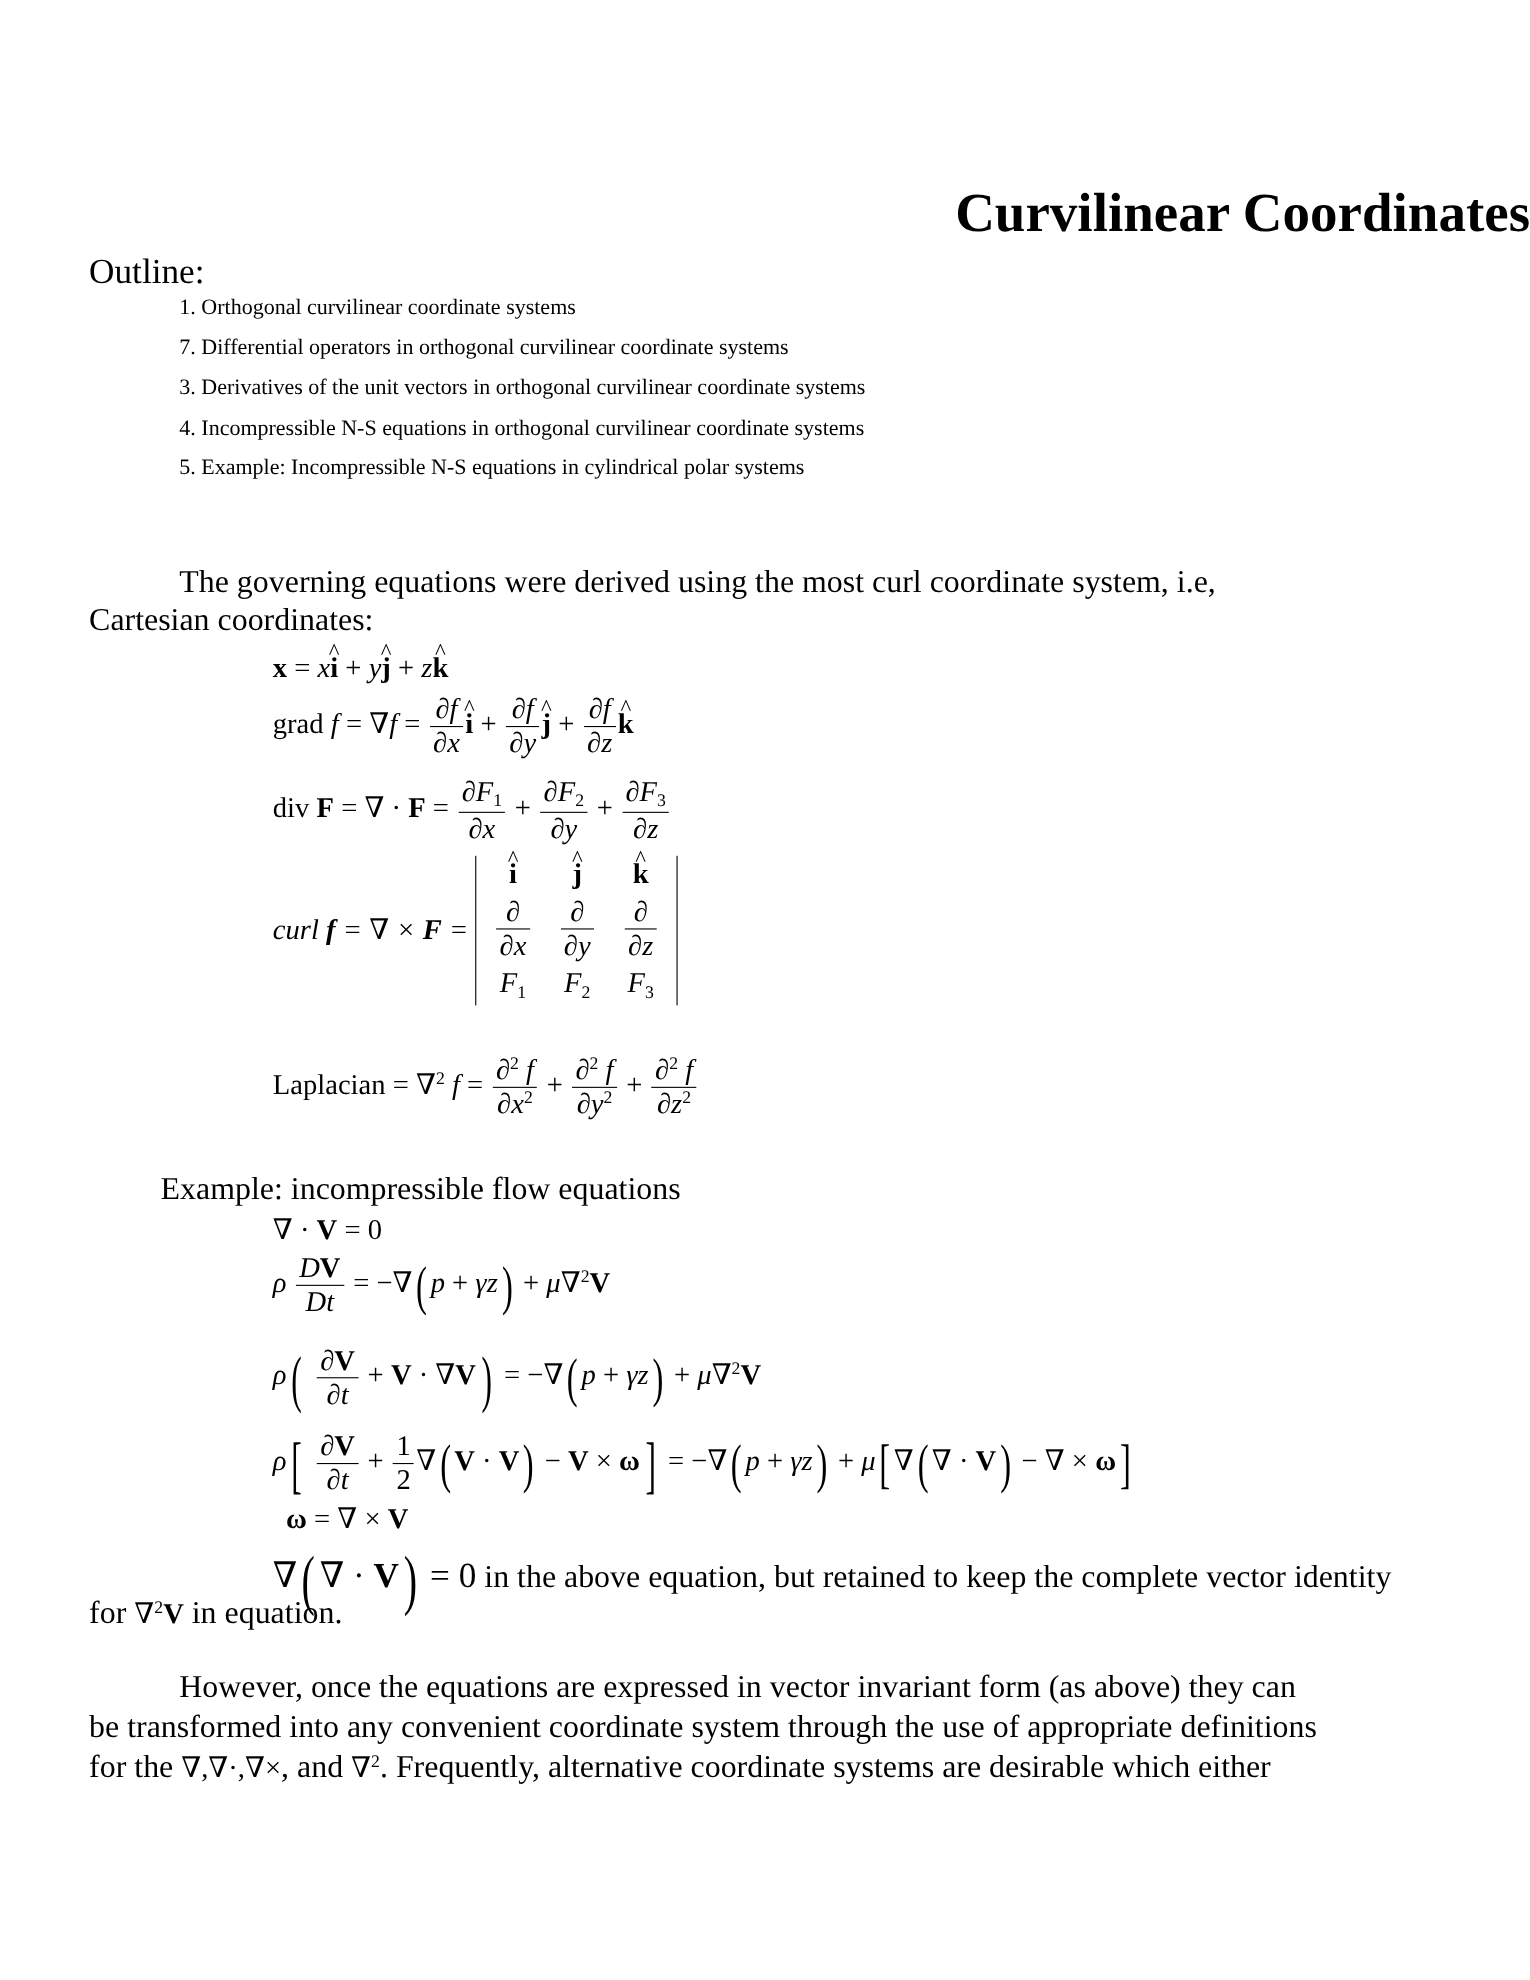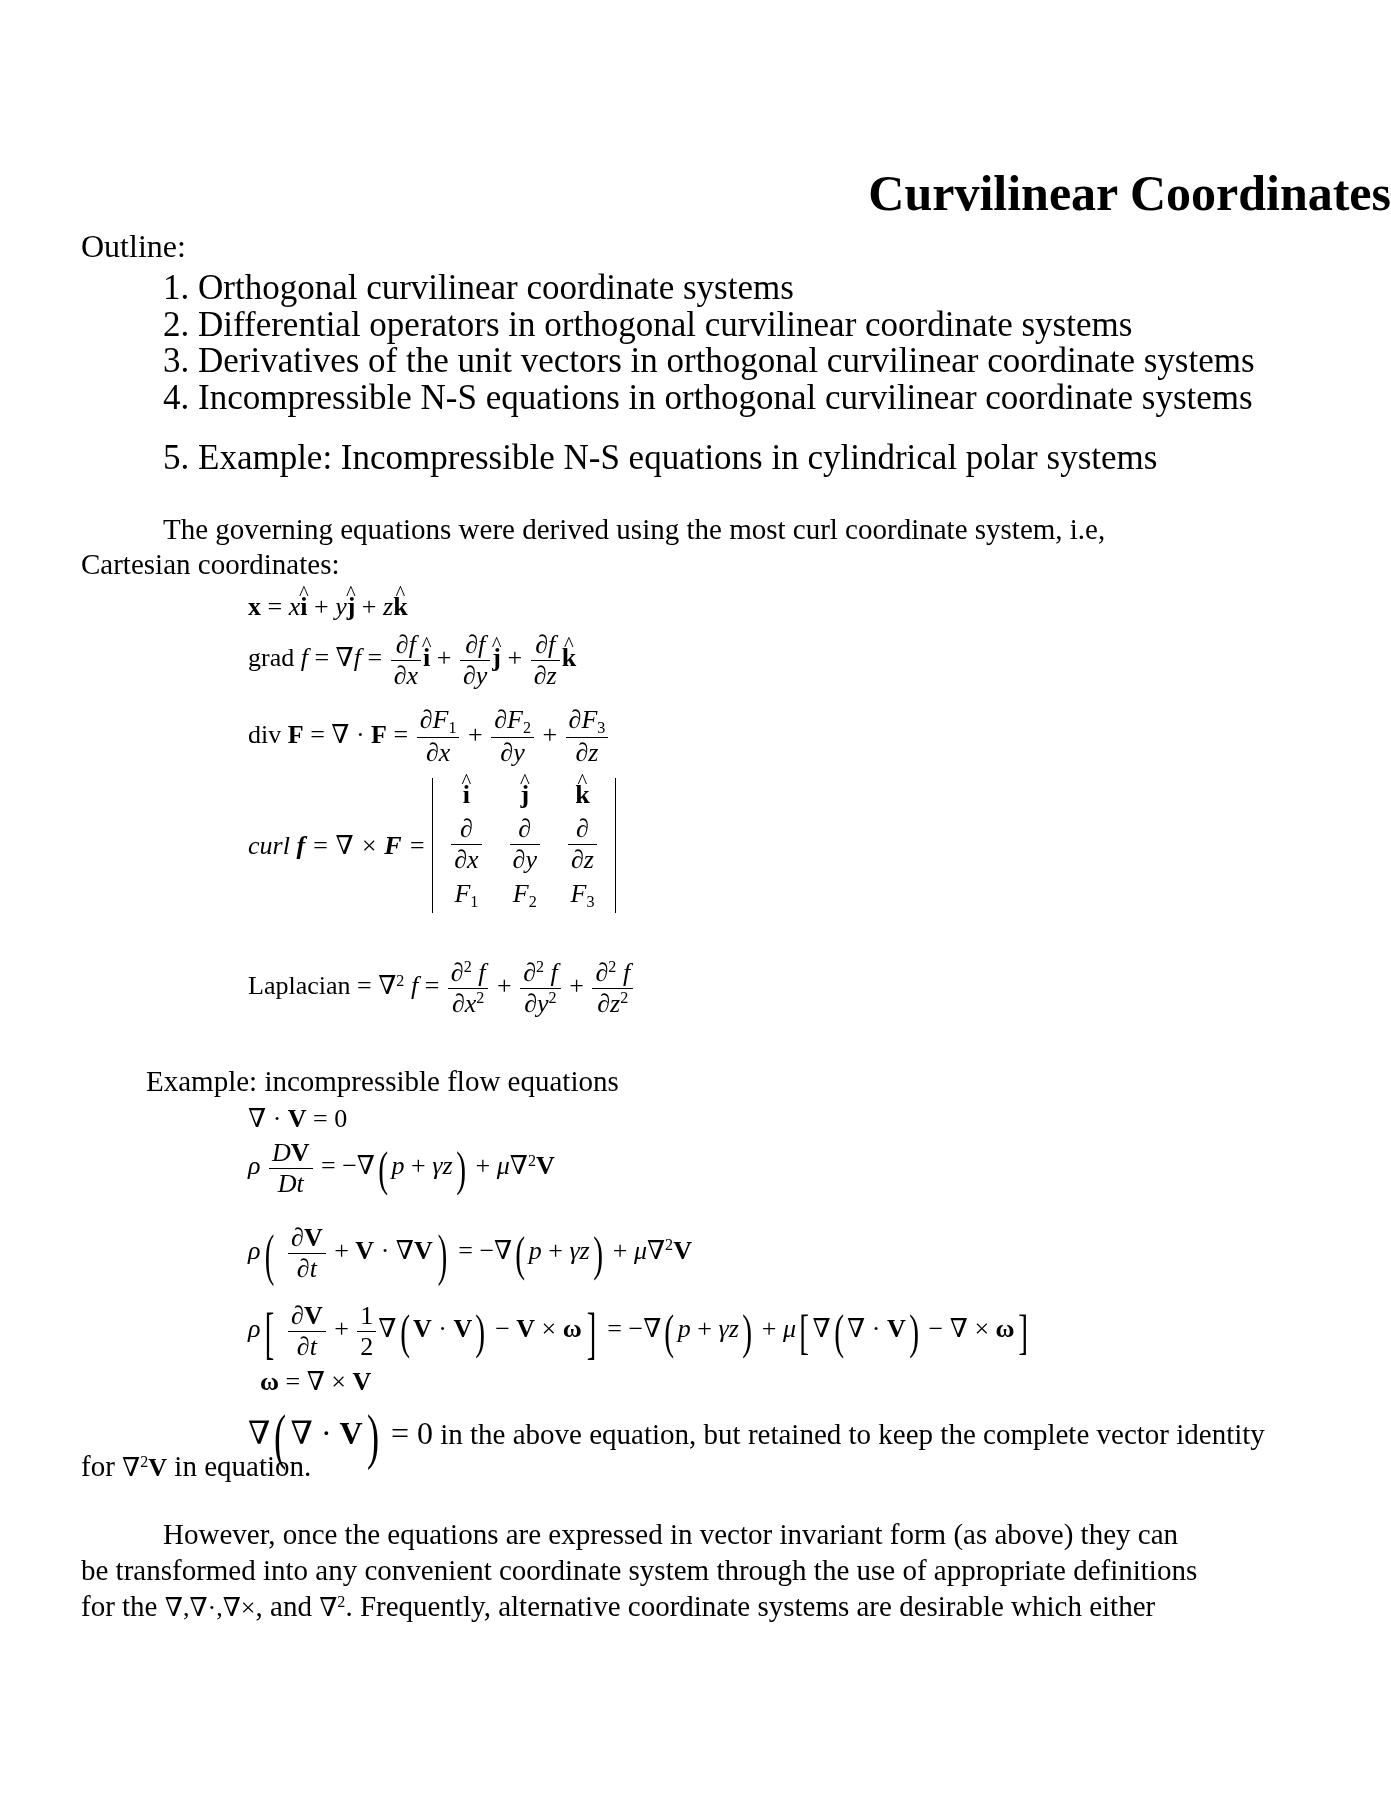--- a/index.html
+++ b/index.html
@@ -3,21 +3,21 @@
 <meta charset="utf-8">
 <style>
   html, body { margin: 0; padding: 0; background: #ffffff; }
   body {
     width: 1391px; height: 1800px; position: relative; overflow: hidden;
     font-family: "Liberation Serif", "DejaVu Serif", serif; color: #000;
   }
   .abs { position: absolute; white-space: nowrap; }
   .title { left: 0; width: 1391px; text-align: right; top: 164px; font-size: 50px; font-weight: bold; }
   .outline-h { left: 81px; top: 228px; font-size: 32px; font-weight: normal; }
-  .outline-item { left: 163px; font-size: 35px; }
+  .outline-item { left: 163px; font-size: 20px; }
   .para { font-size: 29px; }
   .m { font-family: "Liberation Serif", "DejaVu Serif", serif; font-size: 26px; }
   .i { font-style: italic; }
   .b { font-weight: bold; }
   .frac { display: inline-block; vertical-align: middle; text-align: center; margin: 0 2px; }
   .frac > span { display: block; padding: 0 3px; line-height: 1.15; }
   .frac > span.num { border-bottom: 1.5px solid #000; }
   .sub { font-size: 0.62em; vertical-align: -0.3em; }
   .sup { font-size: 0.62em; vertical-align: 0.55em; }
   .hat { position: relative; display: inline-block; }
@@ -28,24 +28,24 @@
   .big { font-size: 1.9em; vertical-align: -0.22em; font-weight: 100; transform: scaleX(0.6); display: inline-block; }
   .bigsq { font-size: 2.2em; vertical-align: -0.26em; font-weight: 100; display: inline-block; transform: scaleX(0.5); }
 </style>
 </head>
 <body>
 
 <div class="abs title">Curvilinear Coordinates</div>
 
 <div class="abs outline-h">Outline:</div>
 <div class="abs outline-item" style="top:268px">1. Orthogonal curvilinear coordinate systems</div>
-<div class="abs outline-item" style="top:305px">2. Differential operators in orthogonal curvilinear coordinate systems</div>
+<div class="abs outline-item" style="top:305px">7. Differential operators in orthogonal curvilinear coordinate systems</div>
 <div class="abs outline-item" style="top:341px">3. Derivatives of the unit vectors in orthogonal curvilinear coordinate systems</div>
 <div class="abs outline-item" style="top:378px">4. Incompressible N-S equations in orthogonal curvilinear coordinate systems</div>
-<div class="abs outline-item" style="top:438px">5. Example: Incompressible N-S equations in cylindrical polar systems</div>
+<div class="abs outline-item" style="top:414px">5. Example: Incompressible N-S equations in cylindrical polar systems</div>
 
 <div class="abs para" style="left:163px; top:513px">The governing equations were derived using the most curl coordinate system, i.e,</div>
 <div class="abs para" style="left:81px; top:548px">Cartesian coordinates:</div>
 
 <div class="abs m" style="left:248px; top:592px">
   <span class="b">x</span> = <span class="i">x</span><span class="b hat">i</span> + <span class="i">y</span><span class="b hat">j</span> + <span class="i">z</span><span class="b hat">k</span>
 </div>
 
 <div class="abs m" style="left:248px; top:630px">
   <span>grad</span> <span class="i">f</span> = ∇<span class="i">f</span> =

